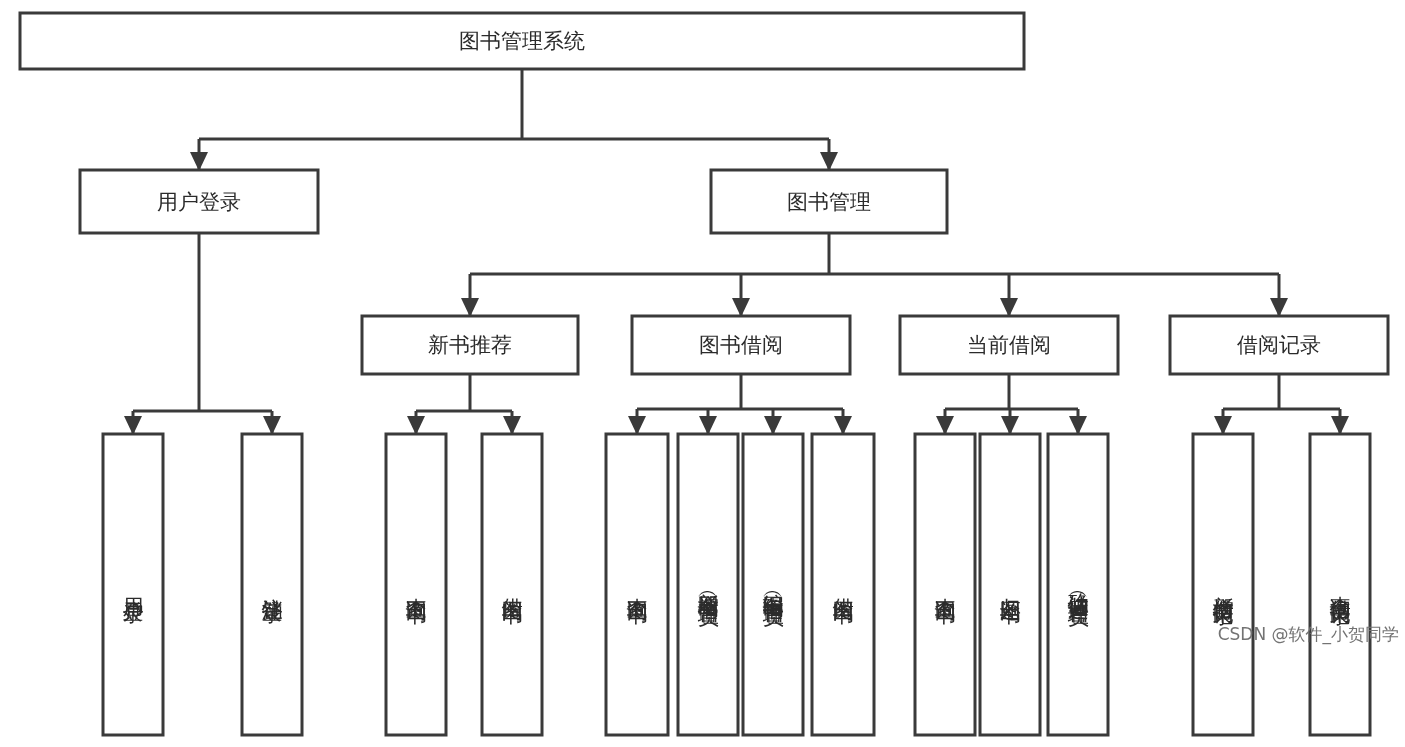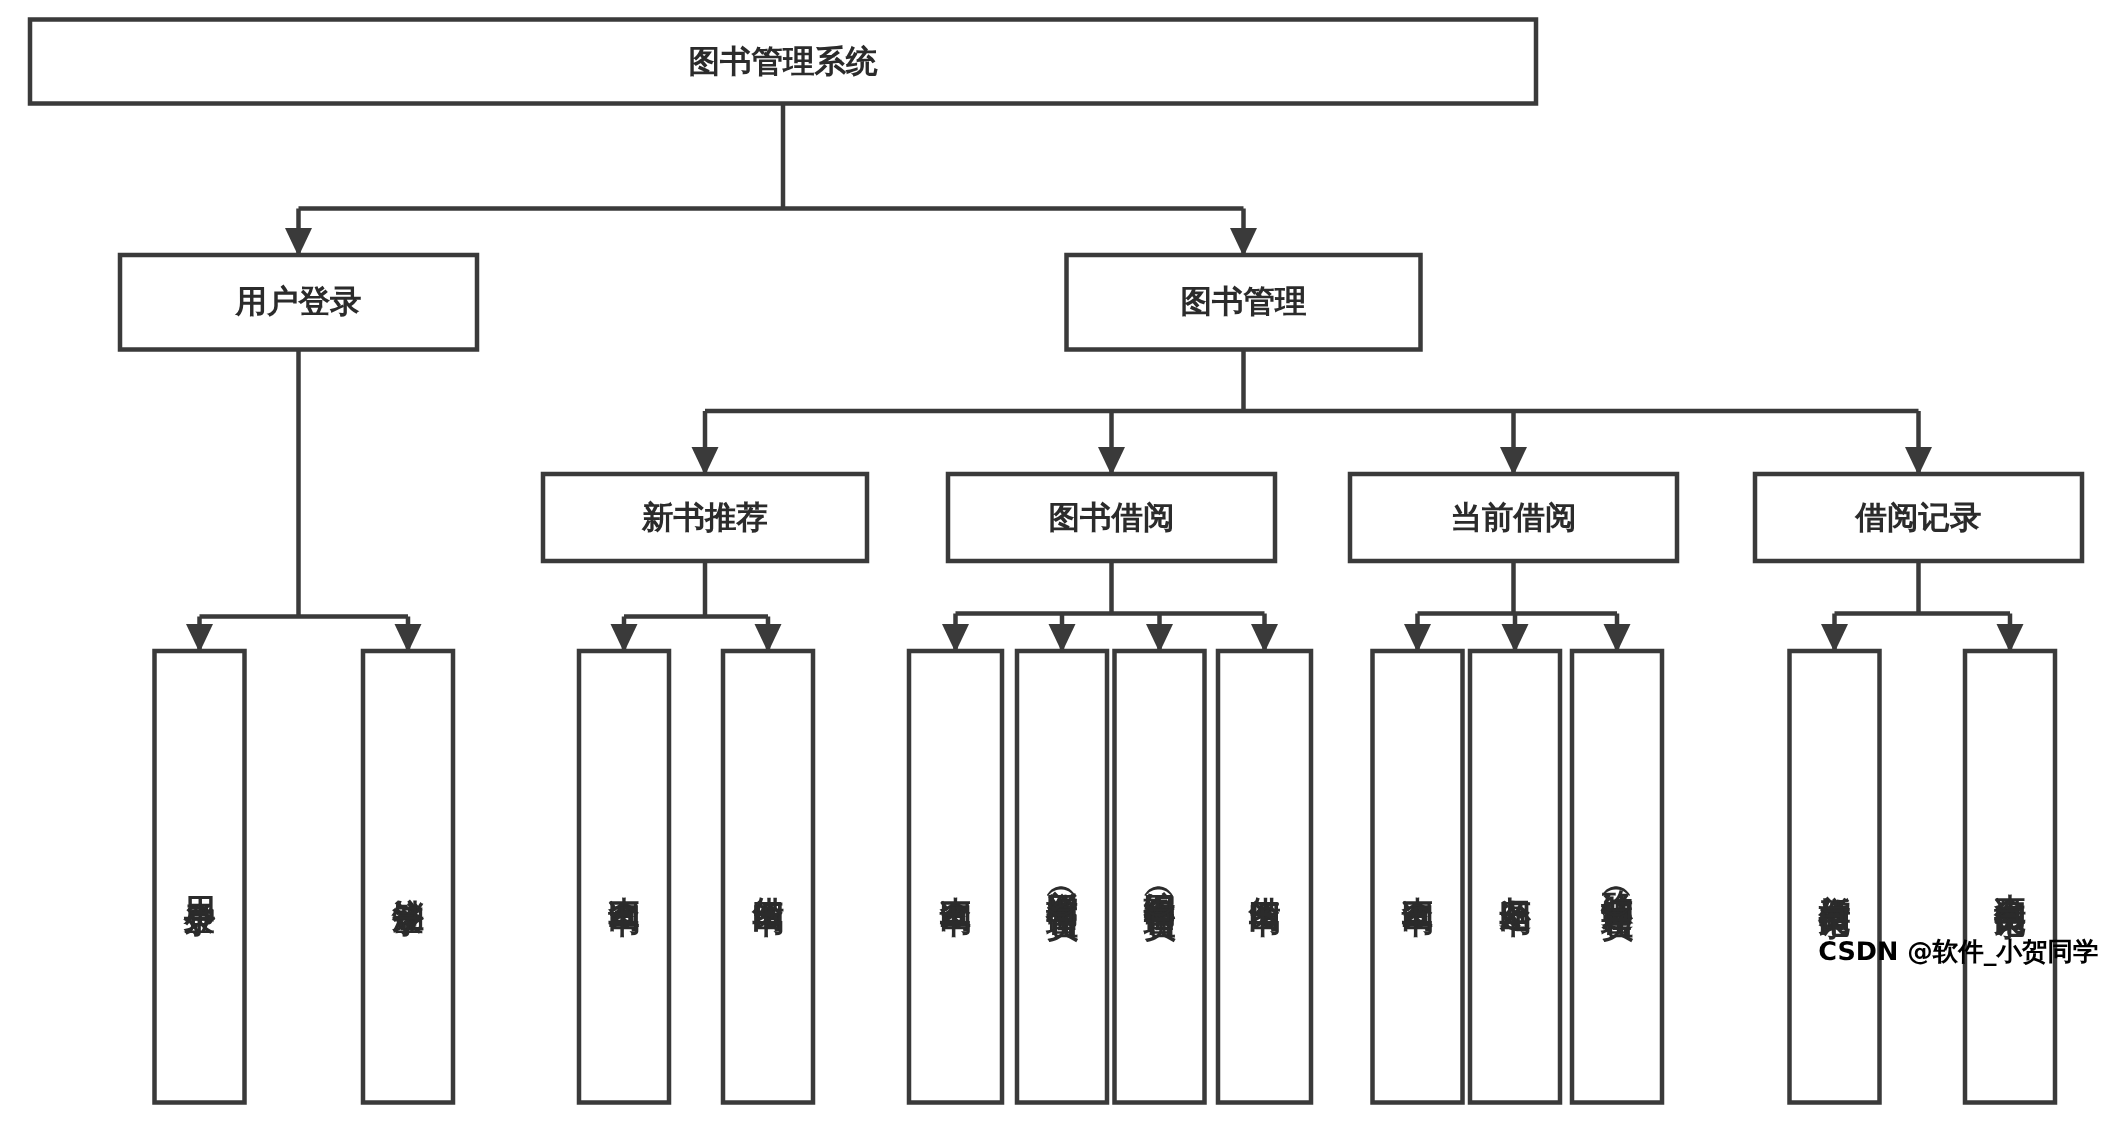--- a/index.html
+++ b/index.html
@@ -11,21 +11,20 @@
     width: 1405px;
     height: 747px;
     font-family: "DejaVu Sans", "Liberation Sans", sans-serif;
     overflow: hidden;
   }
   #diagram-root {
     position: relative;
     width: 1405px;
     height: 650px;
     background: #ffffff;
-    font-weight: bold;
   }
   svg#flow {
     position: absolute;
     top: 0;
     left: 0;
     width: 1405px;
     height: 747px;
     display: block;
   }
   .node-box {
@@ -66,21 +65,21 @@
     text-align: center;
     pointer-events: none;
     box-sizing: border-box;
   }
   .watermark {
     position: absolute;
     right: 6px;
     bottom: 4px;
     font-family: "DejaVu Sans", "Liberation Sans", sans-serif;
     font-size: 17px;
-    color: #000000;
+    color: #737373;
     white-space: nowrap;
   }
 </style>
 </head>
 <body>
 
 <div id="diagram-root">
 
   <svg id="flow" viewBox="0 0 1405 747">
     <g id="edges-layer">

